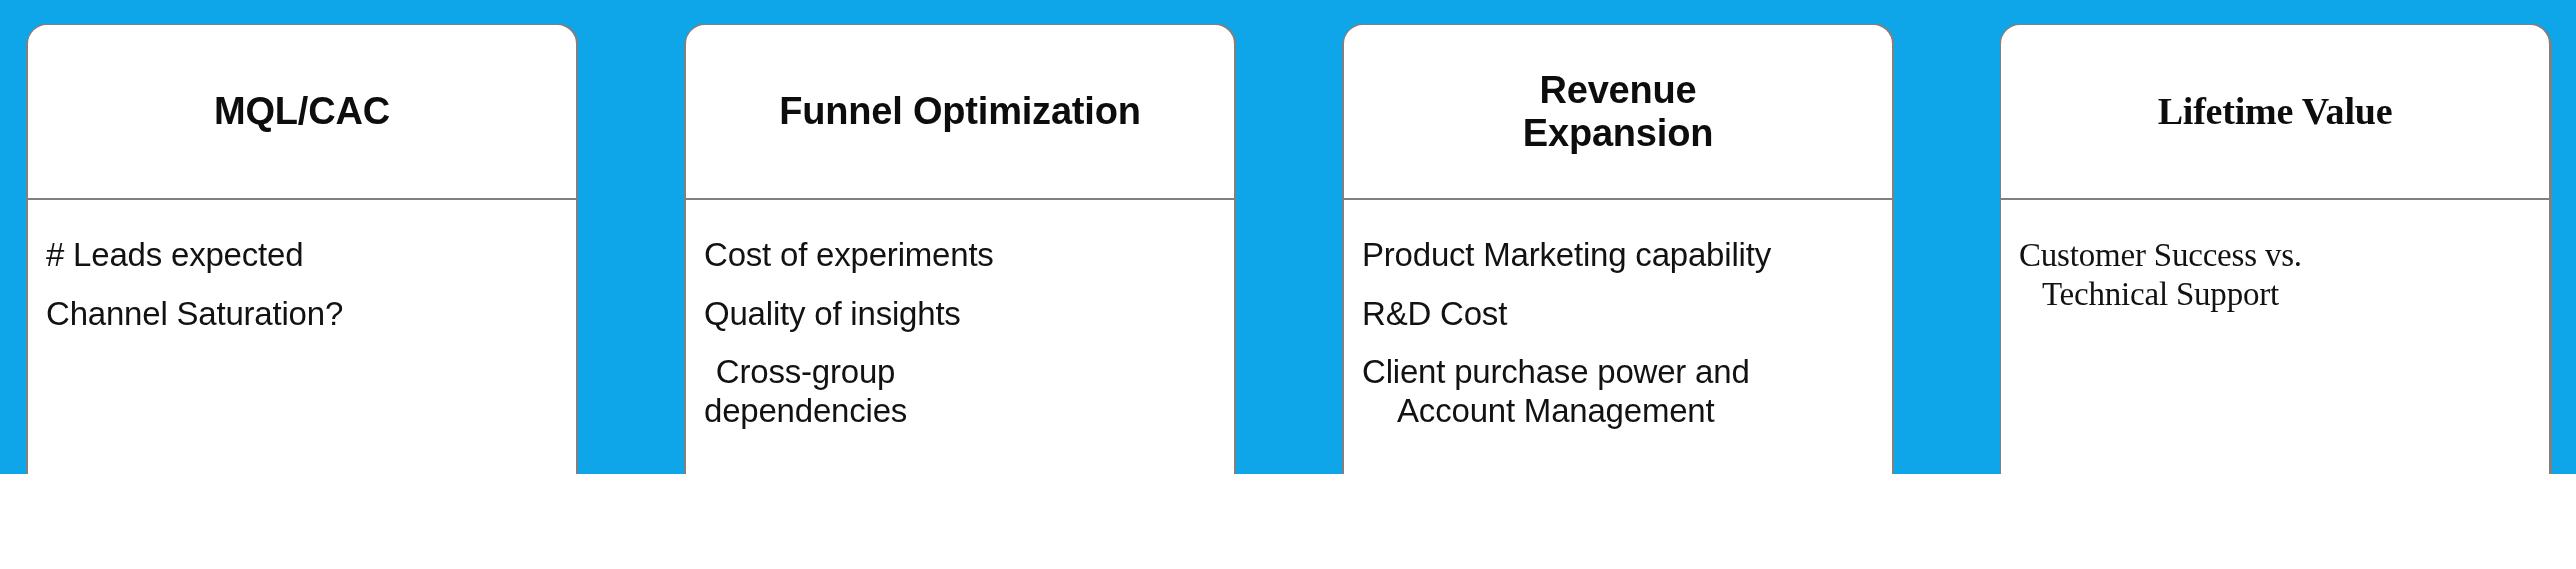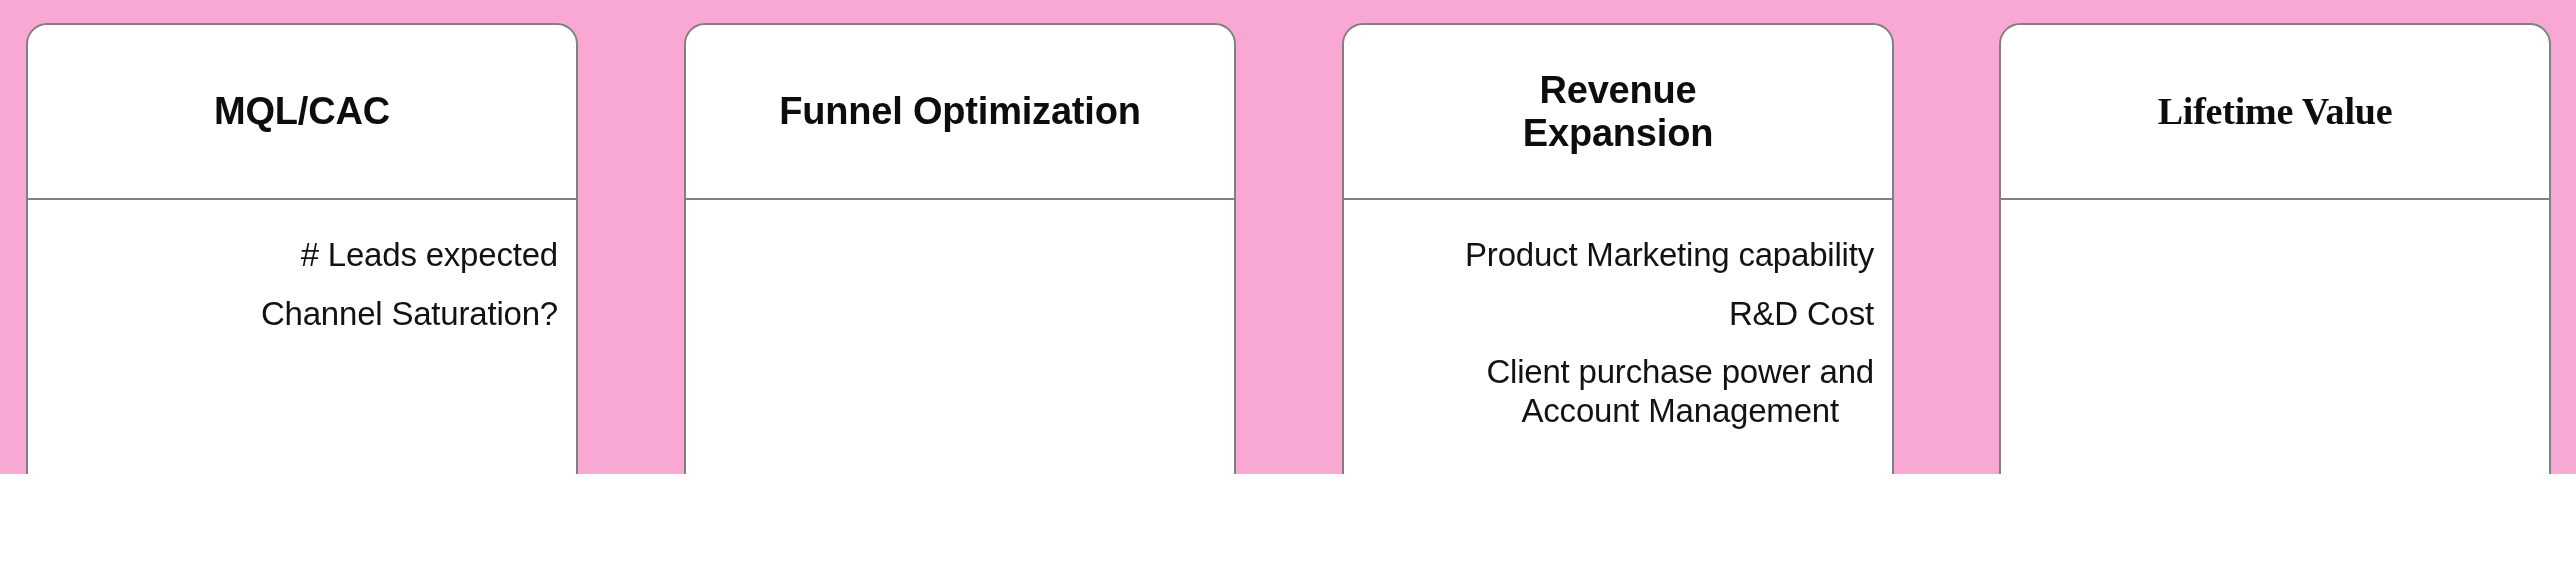--- a/index.html
+++ b/index.html
@@ -10,21 +10,21 @@
   }
   body {
     font-family: "Liberation Sans", "DejaVu Sans", sans-serif;
     -webkit-font-smoothing: antialiased;
   }
 
   #board {
     position: relative;
     width: 2576px;
     height: 474px;
-    background: #f9a8d4;
+    background: #0ea5e9;
     overflow: hidden;
   }
 
   .card {
     position: absolute;
     box-sizing: border-box;
     background: #ffffff;
     border: 2.3px solid #808080;
     border-radius: 21px;
     display: flex;
@@ -50,21 +50,21 @@
     text-align: center;
     letter-spacing: -0.2px;
     white-space: pre-line;
   }
 
   .card-body {
     flex: 1 1 auto;
     box-sizing: border-box;
     display: flex;
     flex-direction: column;
-    align-items: flex-end;
+    align-items: flex-start;
     justify-content: flex-start;
     padding: 36px 18px 23px 18px;
   }
 
   .card-line {
     font-size: 33px;
     font-weight: normal;
     color: #121212;
     line-height: 1.18;
     text-align: center;
@@ -95,37 +95,45 @@
     <div class="card-body">
       <div class="card-line"># Leads expected</div>
       <div class="card-line">Channel Saturation?</div>
     </div>
   </div>
 
   <div class="card card--funnel">
     <div class="card-header">
       <div class="card-title">Funnel Optimization</div>
     </div>
+    <div class="card-body">
+      <div class="card-line">Cost of experiments</div>
+      <div class="card-line">Quality of insights</div>
+      <div class="card-line">Cross-group
+dependencies</div>
+    </div>
   </div>
 
   <div class="card card--rev">
     <div class="card-header">
       <div class="card-title">Revenue
 Expansion</div>
     </div>
     <div class="card-body">
       <div class="card-line">Product Marketing capability</div>
       <div class="card-line">R&amp;D Cost</div>
       <div class="card-line">Client purchase power and
 Account Management</div>
     </div>
   </div>
 
   <div class="card card--ltv">
     <div class="card-header">
       <div class="card-title">Lifetime Value</div>
     </div>
     <div class="card-body">
+      <div class="card-line">Customer Success vs.
+Technical Support</div>
     </div>
   </div>
 
 </div>
 
 
 </body></html>

